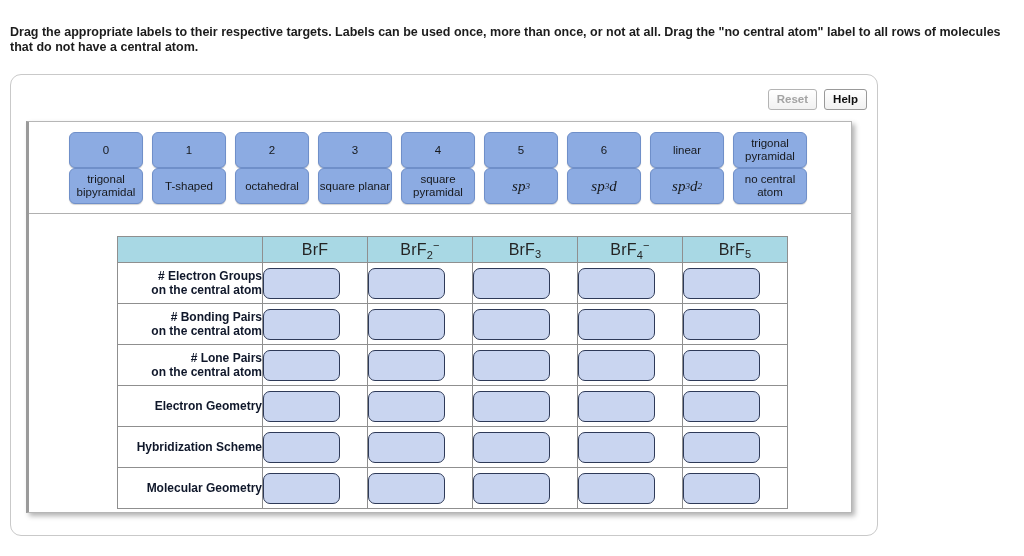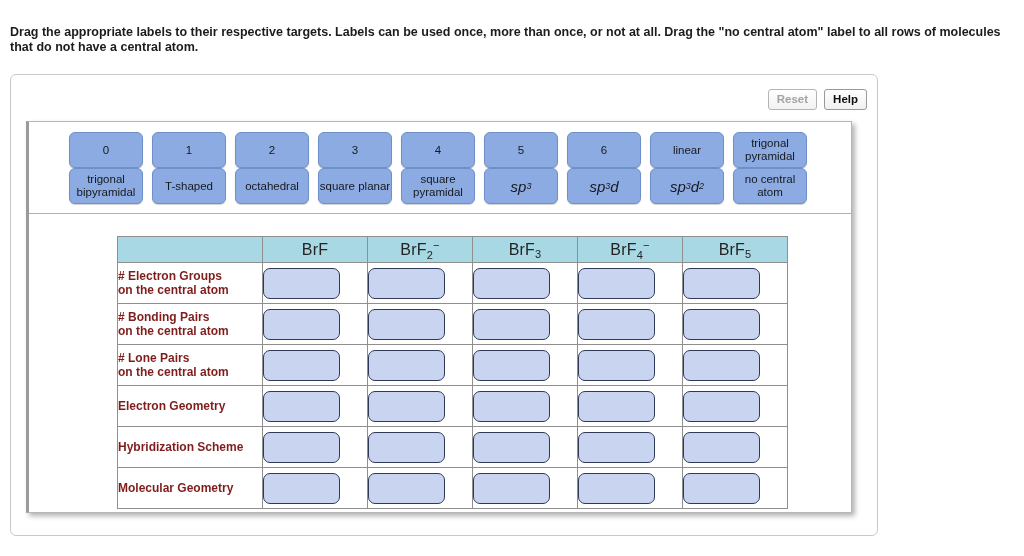--- a/index.html
+++ b/index.html
@@ -39,21 +39,21 @@
 
   
   #activity-panel {
     position: absolute;
     left: 10px;
     top: 74px;
     width: 868px;
     height: 462px;
     background: #ffffff;
     border: 1px solid #c9c9c9;
-    border-radius: 6px;
+    border-radius: 11px;
     box-sizing: border-box;
   }
 
   
   #toolbar {
     position: absolute;
     right: 10px;
     top: 14px;
     display: flex;
     gap: 7px;
@@ -121,21 +121,21 @@
     justify-content: center;
     text-align: center;
     font-size: 11.5px;
     line-height: 13px;
     color: #16181c;
     cursor: grab;
     user-select: none;
     box-shadow: 0 1px 1px rgba(0,0,0,0.18);
   }
   .label-tile.math {
-    font-family: Liberation Sans, sans-serif;
+    font-family: Liberation Serif, serif;
     font-style: italic;
     font-size: 15px;
   }
   .label-tile.math sup {
     font-size: 9px;
     font-style: italic;
     vertical-align: super;
   }
 
   
@@ -175,25 +175,25 @@
     top: 3px;
   }
   th.formula-cell sup {
     font-size: 11px;
     vertical-align: super;
   }
 
   td.row-label {
     width: 144px;
     height: 40px;
-    text-align: left;
+    text-align: right;
     font-size: 12px;
     font-weight: bold;
     line-height: 14px;
-    color: #7f1d1d;
+    color: #0f172a;
     padding: 0 4px;
     background: #ffffff;
   }
   td.drop-cell {
     width: 104px;
     height: 40px;
     background: #ffffff;
     padding-left: 5px;
   }
   .drop-target {

